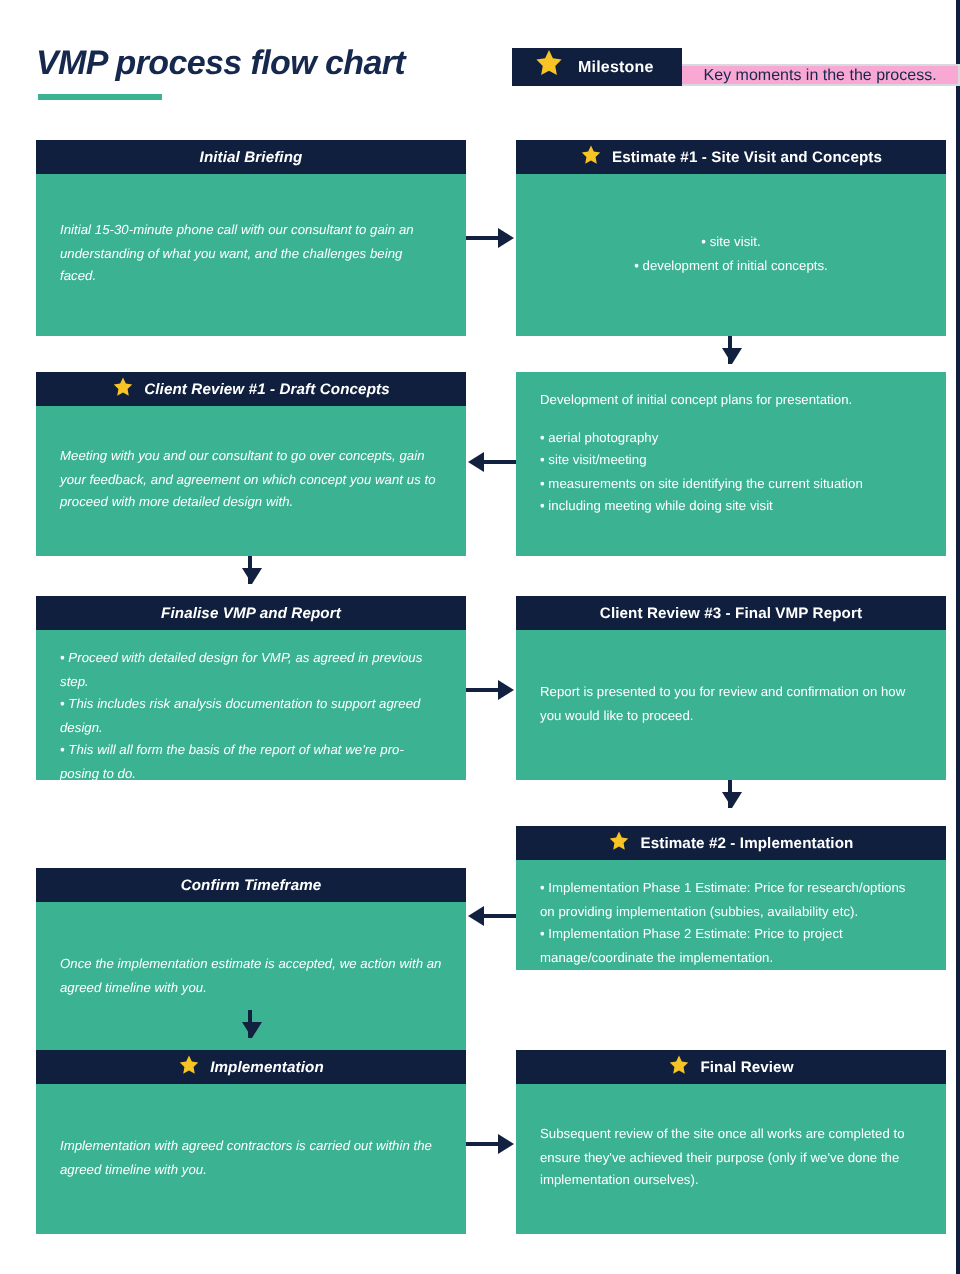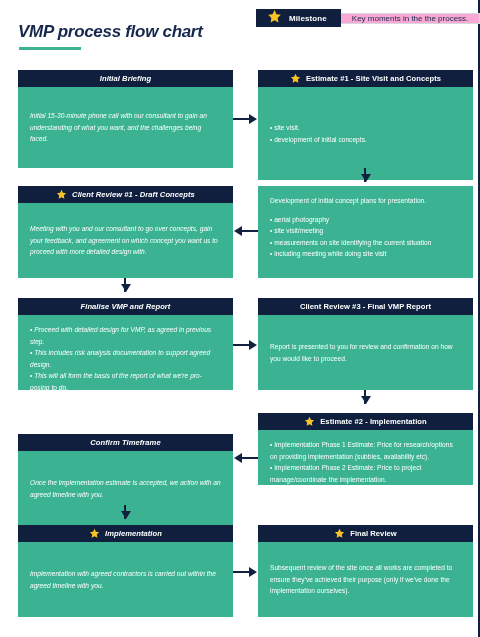--- a/index.html
+++ b/index.html
@@ -39,23 +39,23 @@
   }
   .title-rule {
     position: absolute;
     left: 19px; top: 47px;
     width: 62px; height: 3px;
     background: #3bb393;
   }
   
   .legend {
     position: absolute;
-    left: 256px; top: 8px;
-    display: flex;
-    align-items: center;
+    left: 256px; top: 23px;
+    display: flex;
+    align-items: flex-end;
     height: 20px;
   }
   .legend-key {
     background: #0f1f3d;
     display: flex;
     align-items: center;
     gap: 7px;
     padding: 0 14px 0 11px;
   }
   .legend-star { line-height: 1; display: block; }
@@ -177,21 +177,21 @@
 
   <div class="box col-left" style="top:70px; height:98px;">
     <div class="box-head">
       <span class="box-title">Initial Briefing</span>
     </div>
     <div class="box-body">
       <div class="box-para">Initial 15-30-minute phone call with our consultant to gain an understanding of what you want, and the challenges being faced.</div>
     </div>
   </div>
 
-  <div class="box col-right" style="top:70px; height:110px;">
+  <div class="box col-right" style="top:70px; height:98px;text-align:center;">
     <div class="box-head">
       <span class="box-head-star">
         <svg width="11" height="11" viewBox="0 0 24 24" aria-hidden="true">
           <path fill="#f7c325" d="M12 1.6l3.1 6.6 7 1-5.1 5.1 1.3 7.2L12 18.1 5.7 21.5 7 14.3 1.9 9.2l7-1z"></path>
         </svg>
       </span>
       <span class="box-title">Estimate #1 - Site Visit and Concepts</span>
     </div>
     <div class="box-body">
       <div class="box-list">

